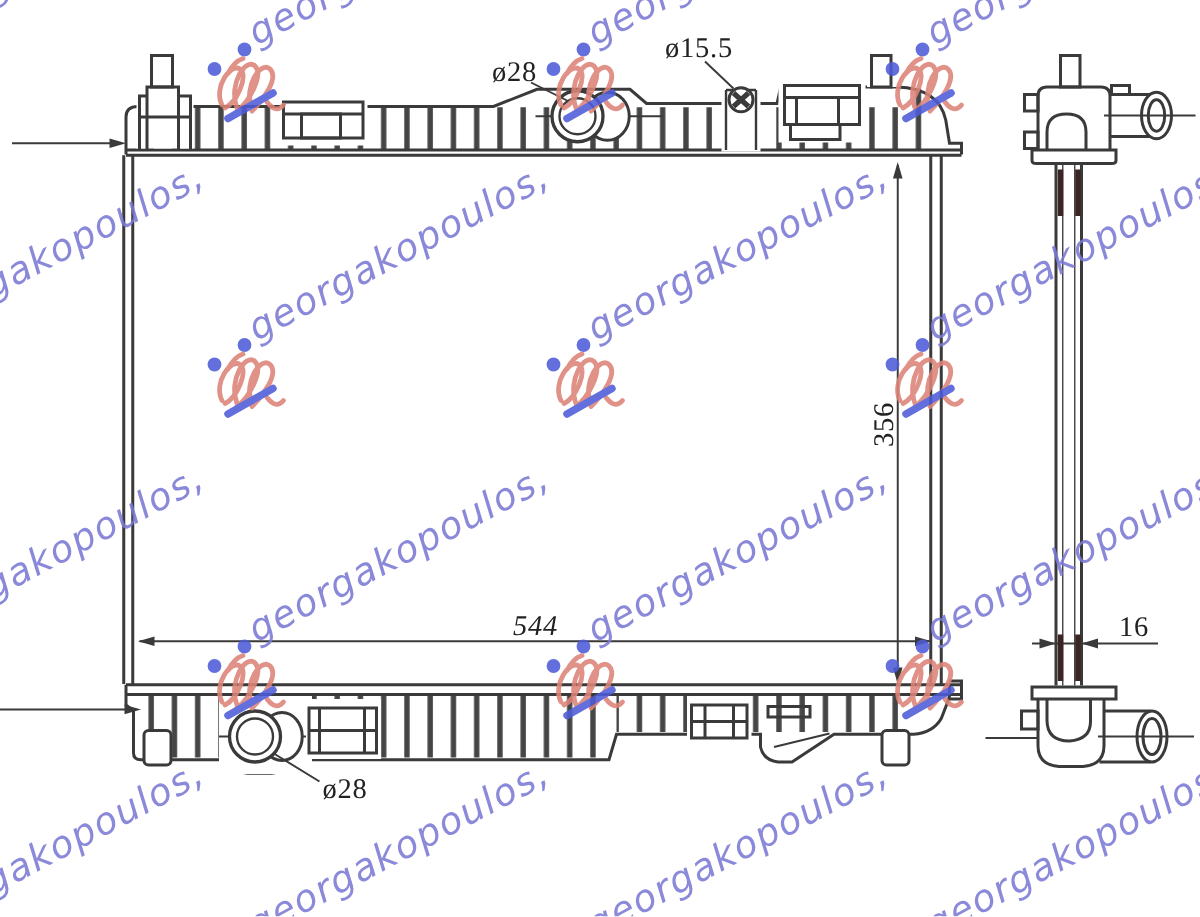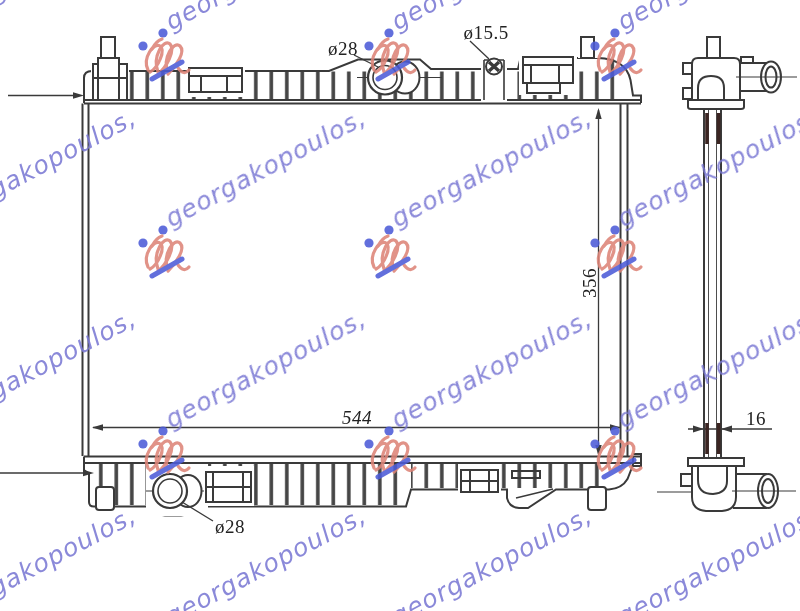--- a/index.html
+++ b/index.html
@@ -146,21 +146,21 @@
       <path d="M 657 492 H 692" stroke-width="1.2"></path>
 
       <path d="M 736 474 H 767 M 733 508 H 767"></path>
       <ellipse cx="768" cy="491" rx="10" ry="17" fill="#fff"></ellipse>
       <ellipse cx="768" cy="491" rx="6" ry="12"></ellipse>
       <path d="M 732 491 H 796" stroke-width="1.2"></path>
     </g>
   </svg>
 
   <div class="dim-label" style="left:324px;top:39px;width:38px;">ø28</div>
-  <div class="dim-label" style="left:460px;top:23px;width:52px;">ø15.5</div>
+  <div class="dim-label" style="left:440px;top:23px;width:52px;">ø15.5</div>
   <div class="dim-label rot" style="left:571px;top:269px;width:38px;height:28px;line-height:28px;">356</div>
   <div class="dim-label" style="left:336px;top:408px;width:42px;font-style:italic;">544</div>
   <div class="dim-label" style="left:211px;top:517px;width:38px;">ø28</div>
   <div class="dim-label" style="left:738px;top:409px;width:28px;text-align:right;">16</div>
 
 <div class="wm-tile" style="left: -68px; top: 54px;">
 
       <span class="wm-text">georgakopoulos,</span>
     </div>
     <div class="wm-tile" style="left: 162px; top: 54px;">

